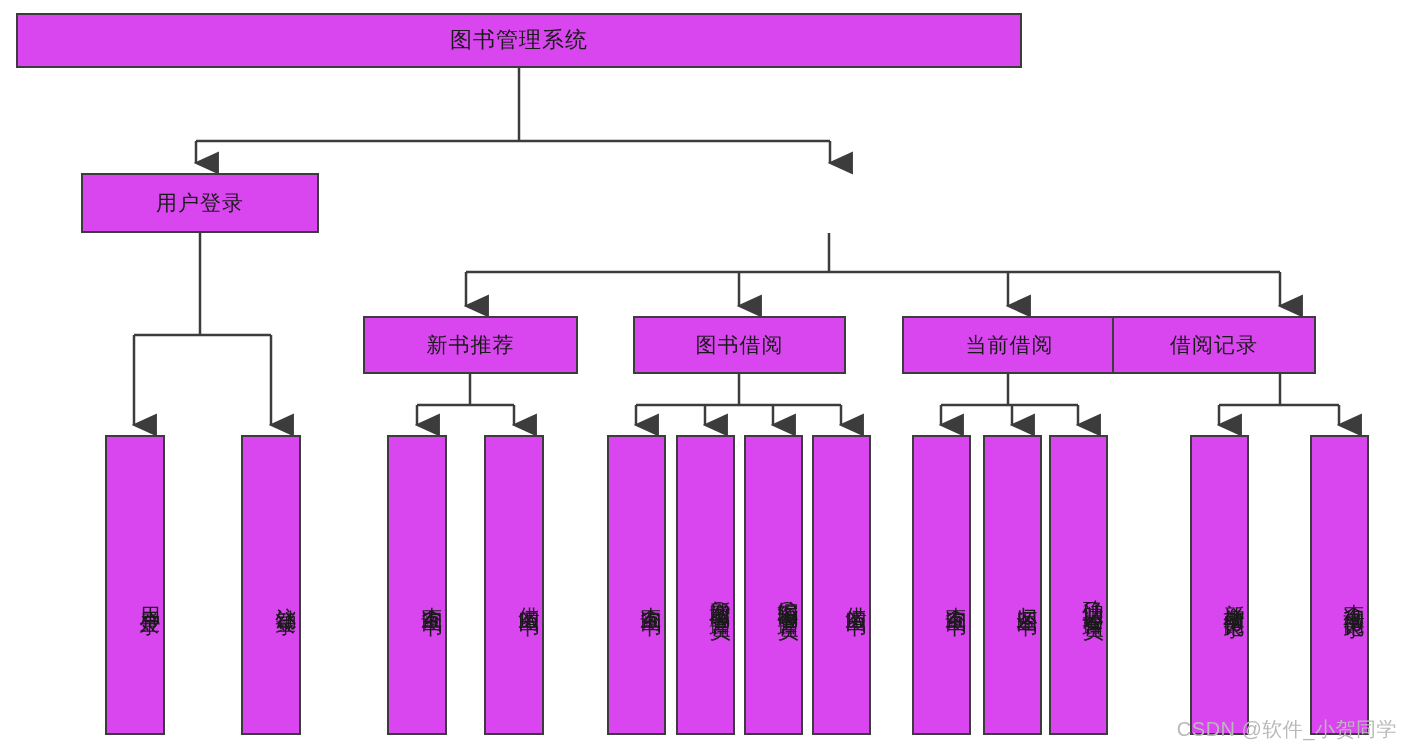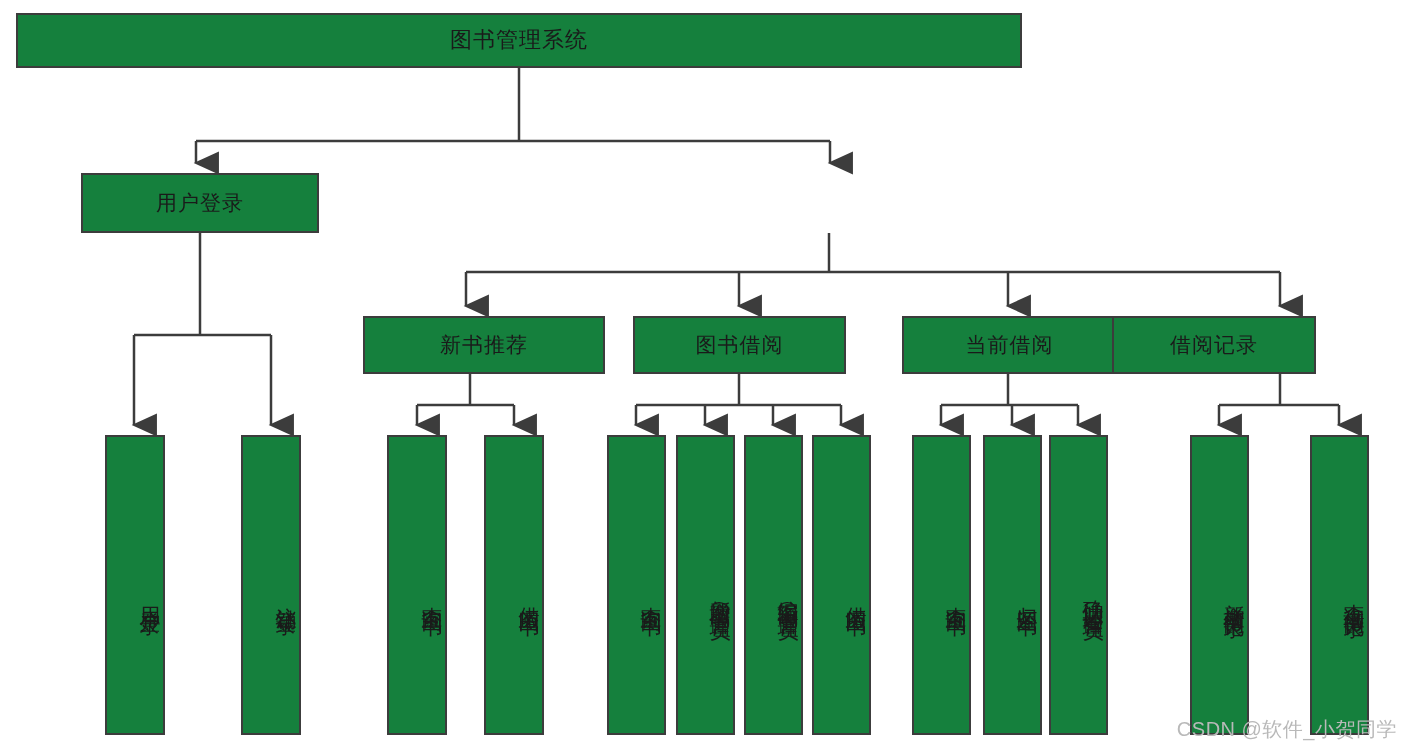--- a/index.html
+++ b/index.html
@@ -14,21 +14,21 @@
     position: relative;
     width: 1405px;
     height: 747px;
     background: #ffffff;
     overflow: hidden;
   }
   .node {
     position: absolute;
     box-sizing: border-box;
     border: 2.5px solid #3c3c3c;
-    background: #15803d;
+    background: #d946ef;
     display: flex;
     align-items: center;
     justify-content: center;
     color: #1a1a1a;
   }
   .node.horizontal {
     font-size: 21px;
     letter-spacing: 1px;
     line-height: 1.2;
   }
@@ -124,21 +124,21 @@
   </svg>
 
   <div class="node horizontal root" style="left:16px; top:13px; width:1006px; height:55px;">
     <span>图书管理系统</span>
   </div>
 
   <div class="node horizontal" style="left:81px; top:173px; width:238px; height:60px;">
     <span>用户登录</span>
   </div>
 
-  <div class="node horizontal" style="left:363px; top:316px; width:242px; height:58px;">
+  <div class="node horizontal" style="left:363px; top:316px; width:215px; height:58px;">
     <span>新书推荐</span>
   </div>
   <div class="node horizontal" style="left:633px; top:316px; width:213px; height:58px;">
     <span>图书借阅</span>
   </div>
   <div class="node horizontal" style="left:902px; top:316px; width:215px; height:58px;">
     <span>当前借阅</span>
   </div>
   <div class="node horizontal" style="left:1112px; top:316px; width:204px; height:58px;">
     <span>借阅记录</span>

